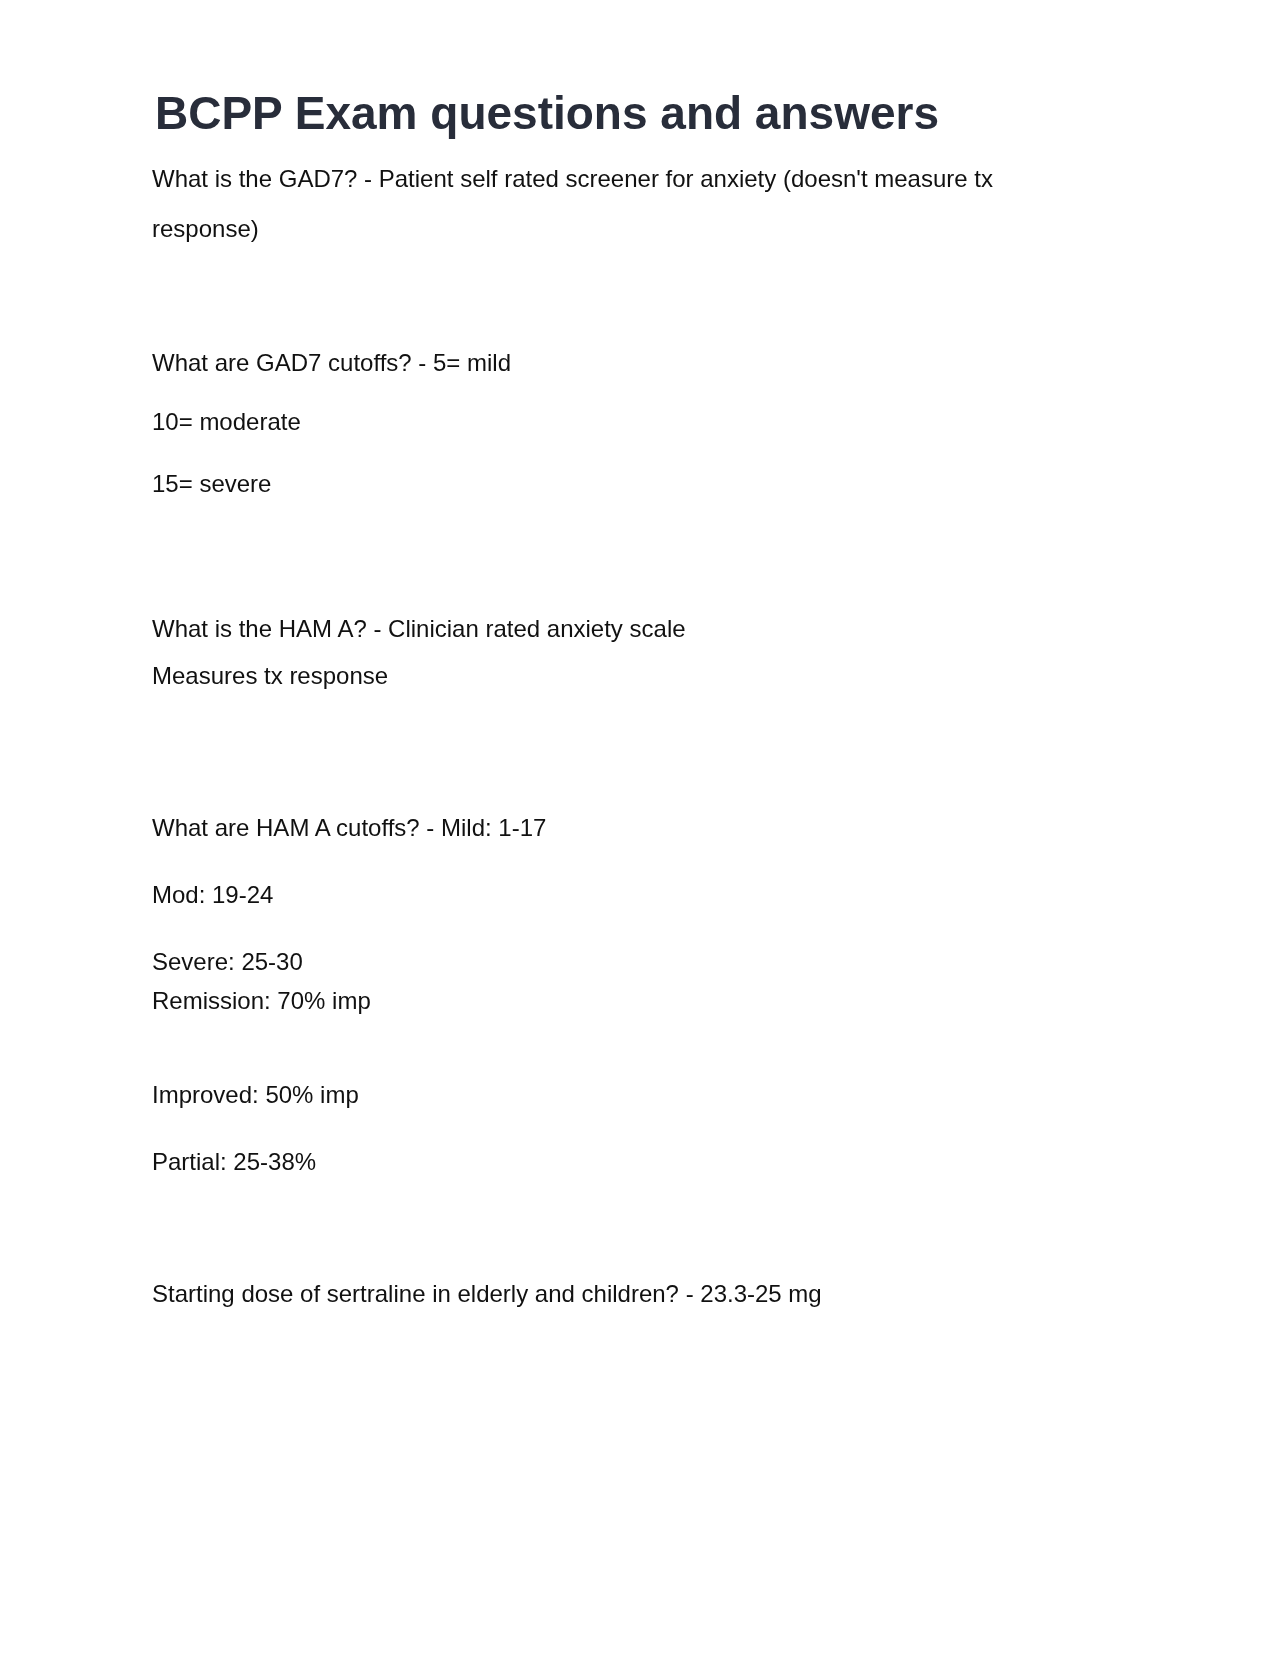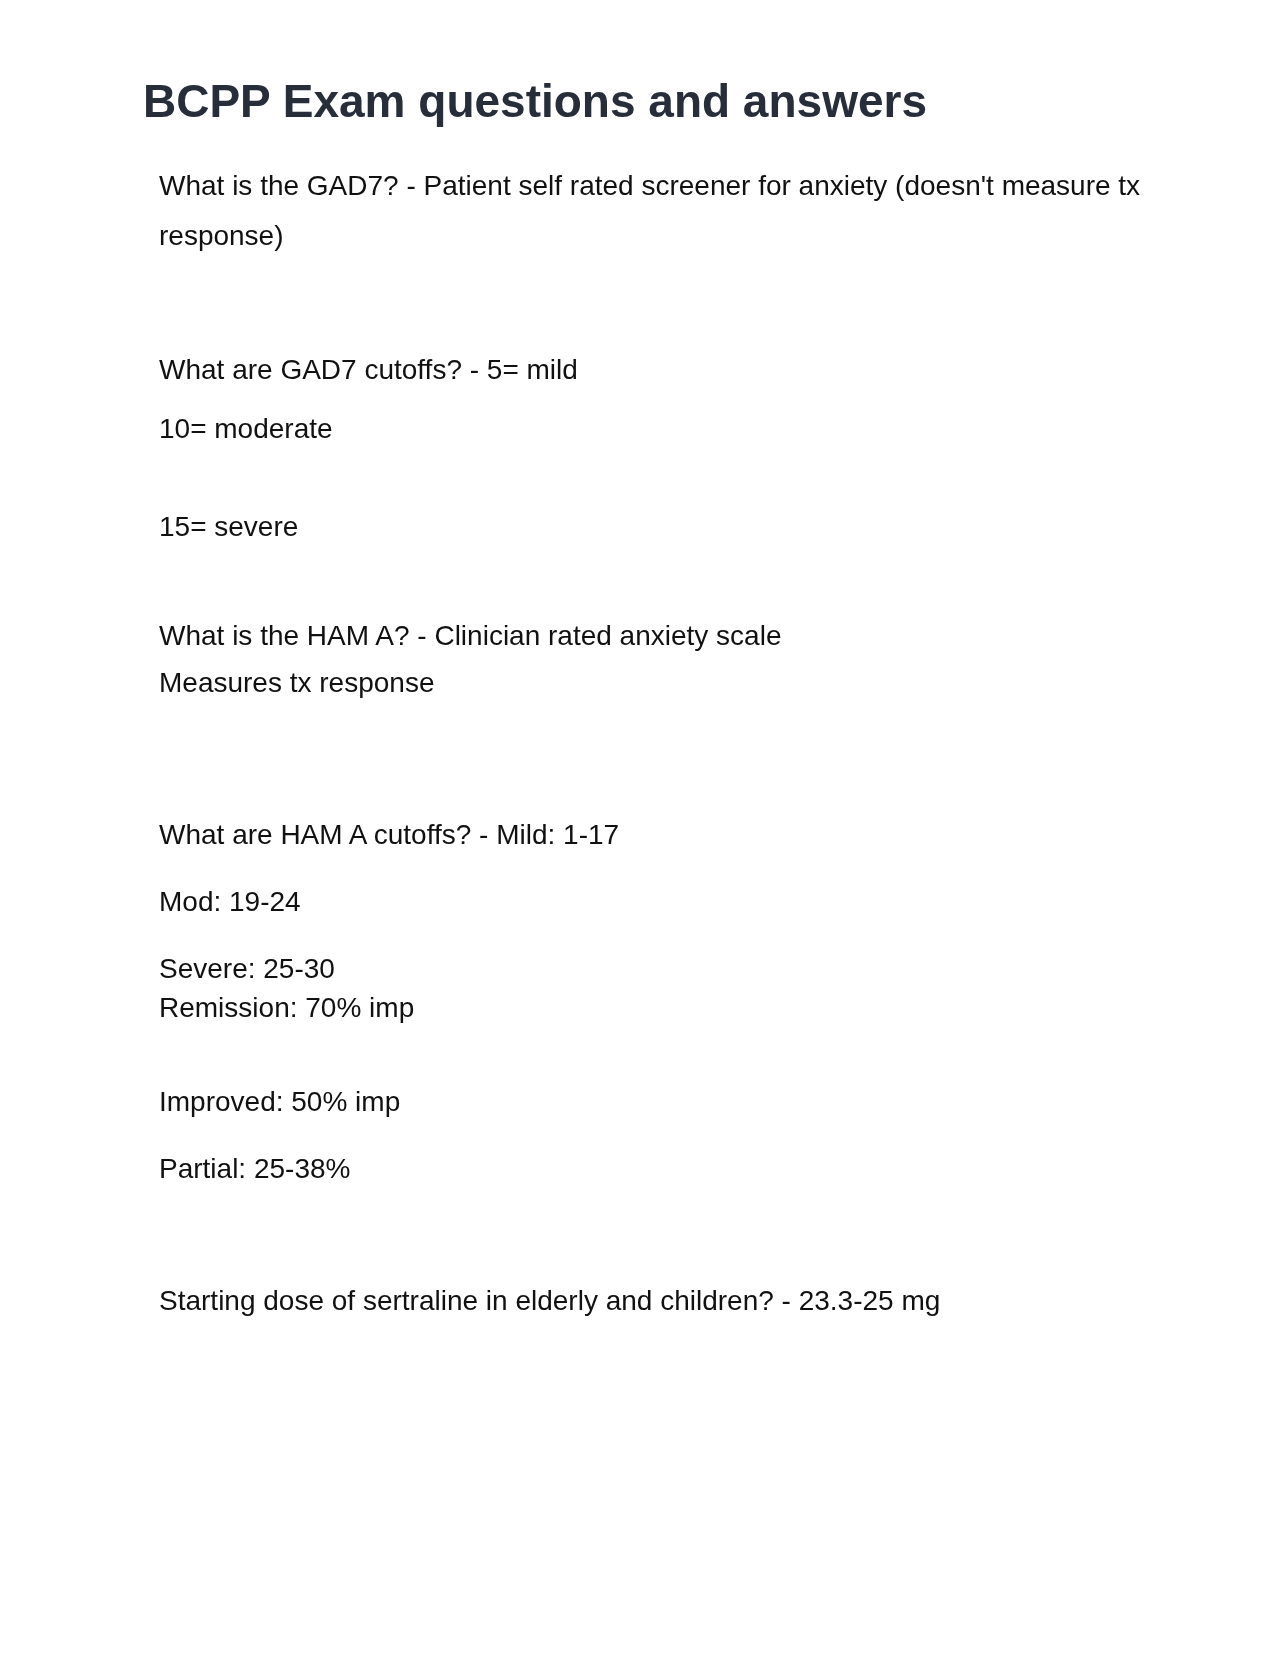--- a/index.html
+++ b/index.html
@@ -2,44 +2,44 @@
 <html><head>
 <meta charset="utf-8">
 <style>
   html, body { margin: 0; padding: 0; background: #ffffff; }
   body { width: 1280px; height: 1656px; position: relative; overflow: hidden; }
   .page { position: absolute; left: 0; top: 0; width: 1280px; height: 1656px; background: #fff; }
   .title {
     position: absolute; left: 143px; top: 74px;
     font-family: "Liberation Sans", sans-serif;
     font-weight: bold; font-size: 46px; line-height: 54px;
-    color: #282d3a; margin: 0; white-space: nowrap;
+    color: #282d3a; margin: 12px; white-space: nowrap;
   }
   .line {
     position: absolute; left: 143px;
     font-family: "Liberation Sans", sans-serif;
-    font-size: 28px; line-height: 30px; color: #111111;
-    margin: 16px; white-space: nowrap;
+    font-size: 24px; line-height: 30px; color: #111111;
+    margin: 9px; white-space: nowrap;
   }
 </style>
 </head>
 <body>
 
 <div class="page">
   <h1 class="title">BCPP Exam questions and answers</h1>
 
   <div>
     <p class="line" style="top:155px">What is the GAD7? - Patient self rated screener for anxiety (doesn't measure tx</p>
     <p class="line" style="top:205px">response)</p>
   </div>
 
   <div>
     <p class="line" style="top:339px">What are GAD7 cutoffs? - 5= mild</p>
     <p class="line" style="top:398px">10= moderate</p>
-    <p class="line" style="top:496px">15= severe</p>
+    <p class="line" style="top:460px">15= severe</p>
   </div>
 
   <div>
     <p class="line" style="top:605px">What is the HAM A? - Clinician rated anxiety scale</p>
     <p class="line" style="top:652px">Measures tx response</p>
   </div>
 
   <div>
     <p class="line" style="top:804px">What are HAM A cutoffs? - Mild: 1-17</p>
     <p class="line" style="top:871px">Mod: 19-24</p>

